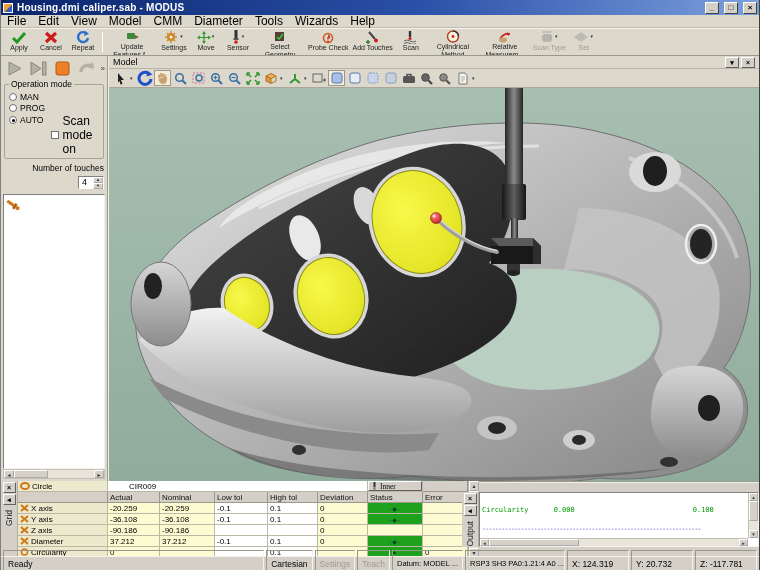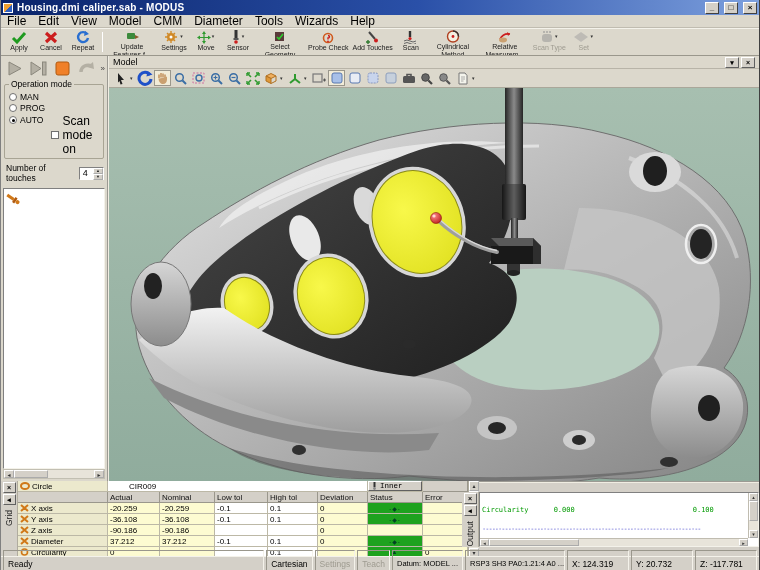--- a/index.html
+++ b/index.html
@@ -40,21 +40,21 @@
   .pbtn { width:23px; height:21px; display:flex; align-items:center; justify-content:center; }
   .chev { margin-left:auto; font-size:8px; color:#444; }
   .opbox { margin:4px 3px 1px 3px; border:1px solid #a8a494; border-radius:2px; position:relative; padding:6px 3px 2px 4px; }
   .opbox .boxtitle { position:absolute; top:-6px; left:4px; background:#dcd8cc; font-size:8.5px; padding:0 2px; }
   .radiorow { display:flex; align-items:center; gap:3px; font-size:8.5px; height:10px; margin:1px 0; }
   .radio { width:8px; height:8px; border-radius:50%; background:#fff; border:1px solid #707070; position:relative; flex:0 0 8px; }
   .radio.sel::after { content:""; position:absolute; left:2px; top:2px; width:3px; height:3px; border-radius:50%; background:#000; }
   .chkrow { display:flex; align-items:center; gap:3px; font-size:12px; margin-left:8px; }
   .chk { width:8px; height:8px; background:#fff; border:1px solid #707070; flex:0 0 8px; }
   .autoline { display:flex; align-items:flex-start; }
-  .touchrow { display:flex; align-items:center; gap:3px; font-size:8.5px; padding:3px 3px 2px 5px; }
+  .touchrow { display:flex; align-items:flex-end; gap:3px; font-size:8.5px; padding:3px 3px 2px 5px;flex-direction:column; }
   .spin { width:26px; height:13px; border:1px solid; border-color:#808080 #fff #fff #808080; display:flex; background:#fff; }
   .spin .val { flex:1; font-size:9px; padding-left:3px; line-height:11px; }
   .spin .arrs { width:10px; display:flex; flex-direction:column; }
   .spin .arr { flex:1; background:#d4d0c8; border:1px outset #fff; font-size:4px; line-height:4px; text-align:center; color:#222; }
   .tree { flex:1 1 auto; min-height:0; margin:3px 2px 0 2px; background:#fff; border:1px solid; border-color:#808080 #f4f2ea #f4f2ea #808080; padding:2px; overflow:hidden; }
   .treeitem { display:flex; align-items:flex-start; gap:2px; }
   .hscroll { height:10px; flex:0 0 10px; margin:0 2px 2px 2px; display:flex; background:#e8e4da; border:1px solid #c2bfb2; }
   .scrbtn { width:10px; background:#d4d0c8; border:1px outset #fff; font-size:6px; line-height:8px; text-align:center; color:#333; }
   .scrthumb { width:34px; background:#d4d0c8; border:1px outset #fff; }
 
@@ -80,21 +80,21 @@
   .rtable { width:450px; flex:0 0 450px; overflow:hidden; font-size:8px; }
   .trow { display:grid; grid-template-columns:90px 52px 55px 53px 50px 50px 55px 45px; height:11px; }
   .cell { border-right:1px solid #bcb8a6; border-bottom:1px solid #bcb8a6; padding:0 2px; display:flex; align-items:center; overflow:hidden; white-space:nowrap; }
   .c-name { background:#ece9cd; gap:2px; }
   .c-val  { background:#fdfbd1; }
   .c-white{ background:#fff; }
   .c-hdr  { background:#d4d0c8; border-right:1px solid #9a978c; border-bottom:1px solid #9a978c; color:#111; }
   .c-ok   { background:#1ea21e; color:#042; font-size:6px; justify-content:center; letter-spacing:1px; }
   .c-wide { background:#fff; grid-column:2/7;padding-left:21px; }
   .innercell { background:#d4d0c8; padding:0; }
-  .innerbtn { width:100%; height:100%; display:flex; align-items:center; gap:2px; background:#d4d0c8; border:1px solid; border-color:#fff #606060 #606060 #fff; font-size:7.5px; padding:0 2px; font-family:Liberation Mono, monospace; }
+  .innerbtn { width:100%; height:100%; display:flex; align-items:center; gap:2px; background:#d4d0c8; border:1px solid; border-color:#fff #606060 #606060 #fff; font-size:7.5px; padding:0 2px; font-family:Liberation Serif, serif; }
   .vscroll { width:11px; flex:0 0 11px; display:flex; flex-direction:column; background:#e8e4da; border-left:1px solid #b0ac9e; }
   .vthumb { height:18px; background:#d4d0c8; border:1px outset #fff; }
   .vfill { flex:1; }
 
   .outpanel { flex:1 1 auto; min-width:0; display:flex; }
   .outwrap { flex:1; position:relative; background:#fff; border:1px solid; border-color:#808080 #f4f2ea #f4f2ea #808080; overflow:hidden; }
   .outtext { position:absolute; left:2px; top:1px; right:10px; bottom:8px; overflow:hidden;
              font-family:"DejaVu Sans Mono",monospace; font-size:7px; line-height:6.5px; white-space:pre; }
   .ln-value { color:#009a00; }
   .ln-header { color:#0000b0; font-weight:normal; }

